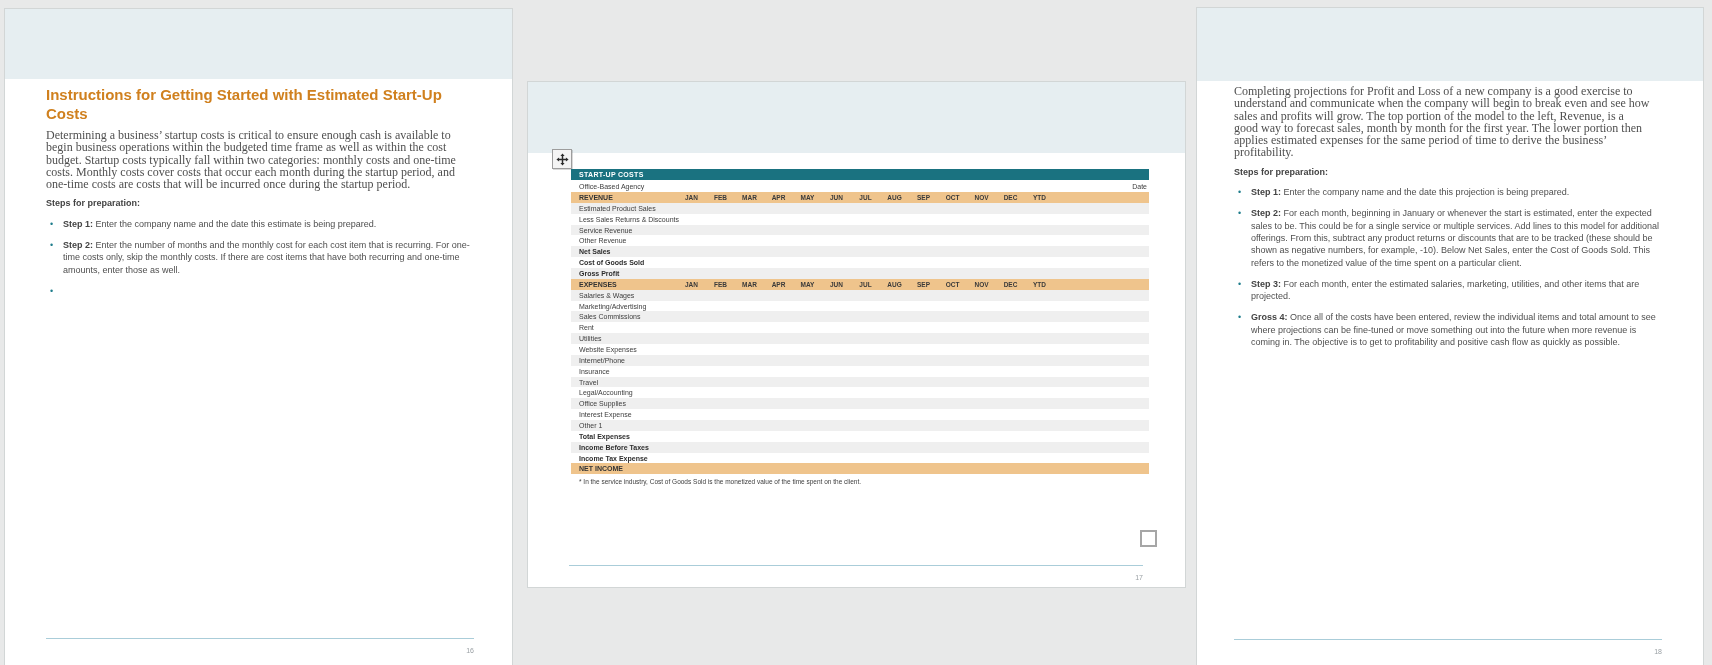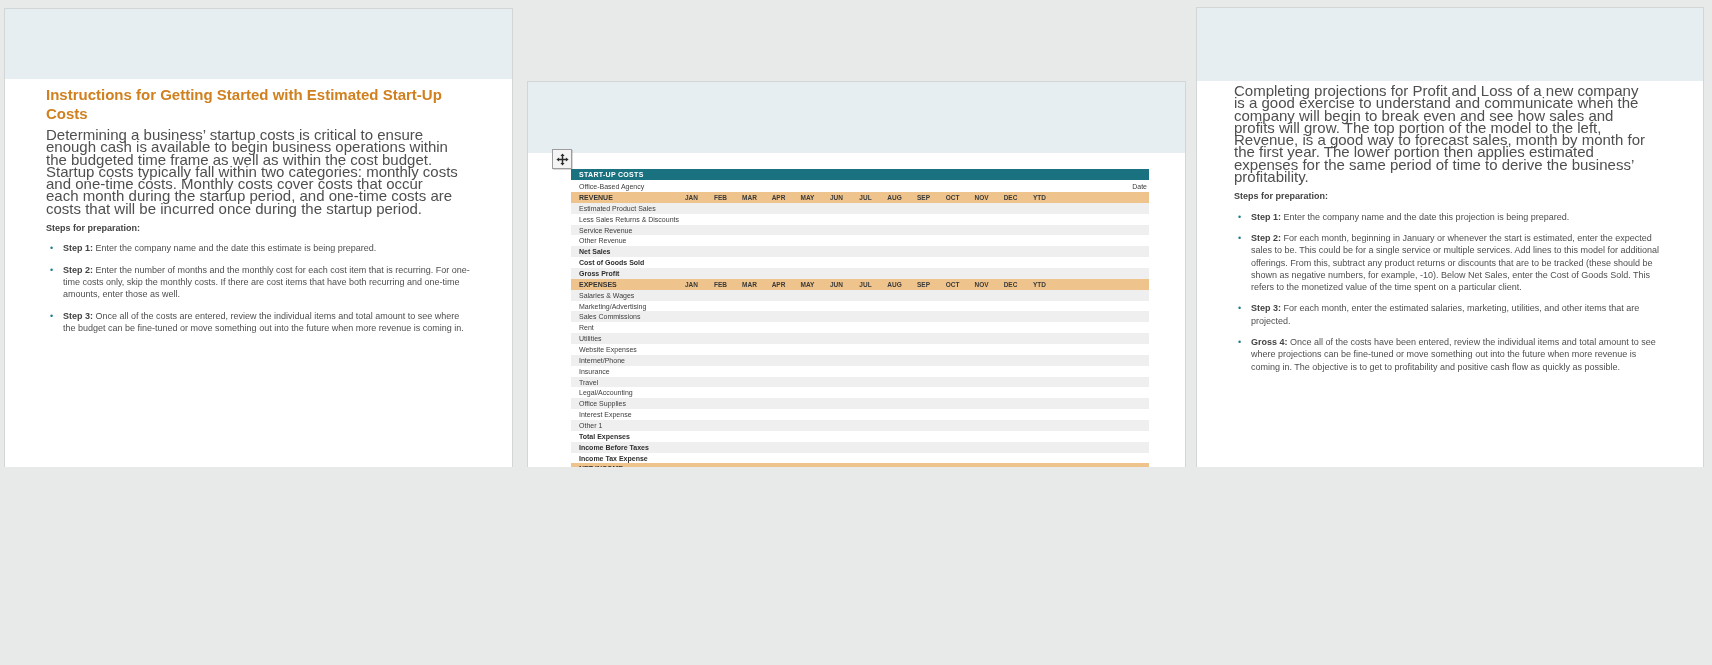--- a/index.html
+++ b/index.html
@@ -1,34 +1,34 @@
 <!DOCTYPE html>
 <html><head>
 <meta charset="utf-8">
 <style>
   html,body{margin:0;padding:0;}
   body{font-family:"Liberation Sans", sans-serif; background:#e8e9e9;}
-  .canvas{position:relative; width:1712px; height:467px; background:#e8e9e9; overflow:hidden;}
+  .canvas{position:relative; width:1712px; height:665px; background:#e8e9e9; overflow:hidden;}
 
   .page{position:absolute; background:#ffffff; border:1px solid #d2d6d6; box-sizing:border-box;}
   .page-left{left:4px; top:8px; width:509px; height:690px;}
   .page-middle{left:527px; top:81px; width:659px; height:507px;}
   .page-right{left:1196px; top:7px; width:508px; height:690px;}
 
   .band{position:absolute; left:0; top:0; right:0; background:#e6eef1;}
   .page-left .band{height:70px;}
   .page-middle .band{height:71px;}
   .page-right .band{height:73px;}
 
   .content{position:absolute;}
   .page-left .content{left:41px; top:76px; width:428px;}
   .page-right .content{left:37px; top:77px; width:432px;}
 
   .title{margin:0 0 6px 0; font-size:15px; line-height:19px; font-weight:bold; color:#d0801e;}
-  .intro{margin:0 16px 7px 0; font-size:15px; line-height:12.3px; color:#4f4f4f;}
+  .intro{margin:0 16px 7px 0; font-size:12px; line-height:12.3px; color:#4f4f4f;font-family:Liberation Serif, serif;}
   .steps-heading{margin:0 0 8px 0; font-size:9px; line-height:12.3px; font-weight:bold; color:#434343;}
   ul.steps{list-style:none; margin:0; padding:0;}
   ul.steps li.step{position:relative; padding-left:17px; margin:0 0 9px 0; font-size:9px; line-height:12.3px; color:#4f4f4f;}
   ul.steps .bullet{position:absolute; left:4px; top:0; color:#1f7d8c; font-size:9px;}
   ul.steps b{color:#434343;}
 
   .pfooter{position:absolute; border-top:1px solid #aacdd9; text-align:right;}
   .pfooter .page-num{display:inline-block; padding-top:1px; font-size:7px; color:#9aa0a4;}
   .page-left .pfooter{left:41px; top:629px; width:428px;}
   .page-middle .pfooter{left:41px; top:483px; width:574px;}
@@ -62,21 +62,21 @@
 
   <section class="page page-left">
     <div class="band"></div>
     <div class="content">
       <h1 class="title">Instructions for Getting Started with Estimated Start-Up Costs</h1>
       <p class="intro">Determining a business’ startup costs is critical to ensure enough cash is available to begin business operations within the budgeted time frame as well as within the cost budget. Startup costs typically fall within two categories: monthly costs and one-time costs.  Monthly costs cover costs that occur each month during the startup period, and one-time costs are costs that will be incurred once during the startup period.</p>
       <p class="steps-heading">Steps for preparation:</p>
       <ul class="steps" id="left-steps">
           <li class="step"><span class="bullet">•</span><span><b>Step 1:</b> Enter the company name and the date this estimate is being prepared.</span></li>
           <li class="step"><span class="bullet">•</span><span><b>Step 2:</b> Enter the number of months and the monthly cost for each cost item that is recurring. For one-time costs only, skip the monthly costs. If there are cost items that have both recurring and one-time amounts, enter those as well.</span></li>
-          <li class="step"><span class="bullet">•</span><span><b>Step 3:</b> Once all of the costs are entered, review the individual items and total amount to see where the budget can be fine-tuned or move something out into the future when more revenue is coming in.</span></li>
+          <li class="step"><span class="bullet">•</span></li>
         </ul>
     </div>
     <div class="pfooter">
       <span class="page-num">16</span>
     </div>
   </section>
 
   <section class="page page-middle">
     <div class="band"></div>
 

